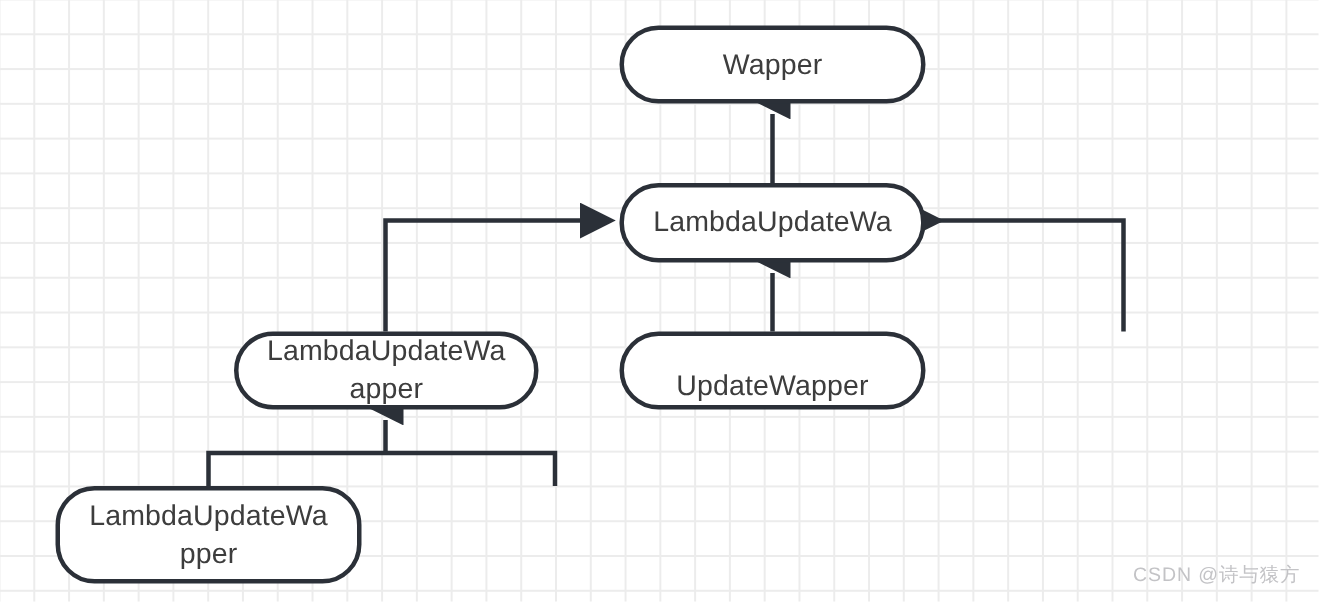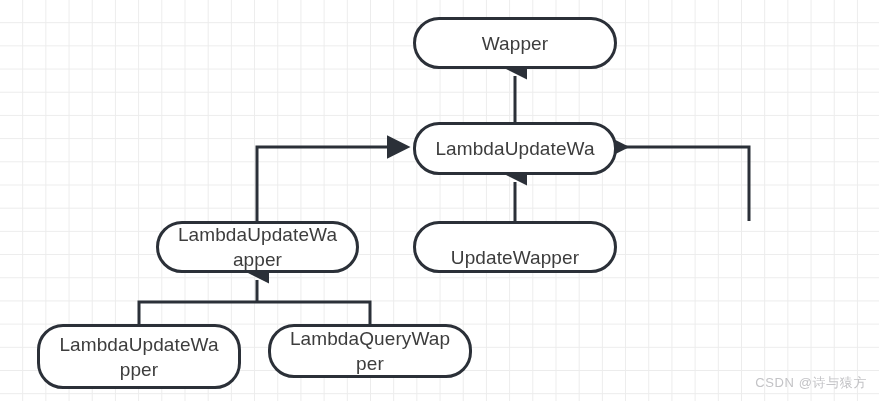--- a/index.html
+++ b/index.html
@@ -109,20 +109,16 @@
   <div class="node" style="left:413px; top:221px; width:204px; height:52px;align-items:flex-end;">
     <span>UpdateWapper</span>
   </div>
 
 
   <div class="node" style="left:37px; top:324px; width:204px; height:65px;">
     <span>LambdaUpdateWa
 pper</span>
   </div>
 
-  <div class="node" style="left:268px; top:324px; width:204px; height:54px;">
-    <span>LambdaQueryWap
-per</span>
-  </div>
 
   <div class="watermark">CSDN @诗与猿方</div>
 
 </div>
 
 </body></html>

